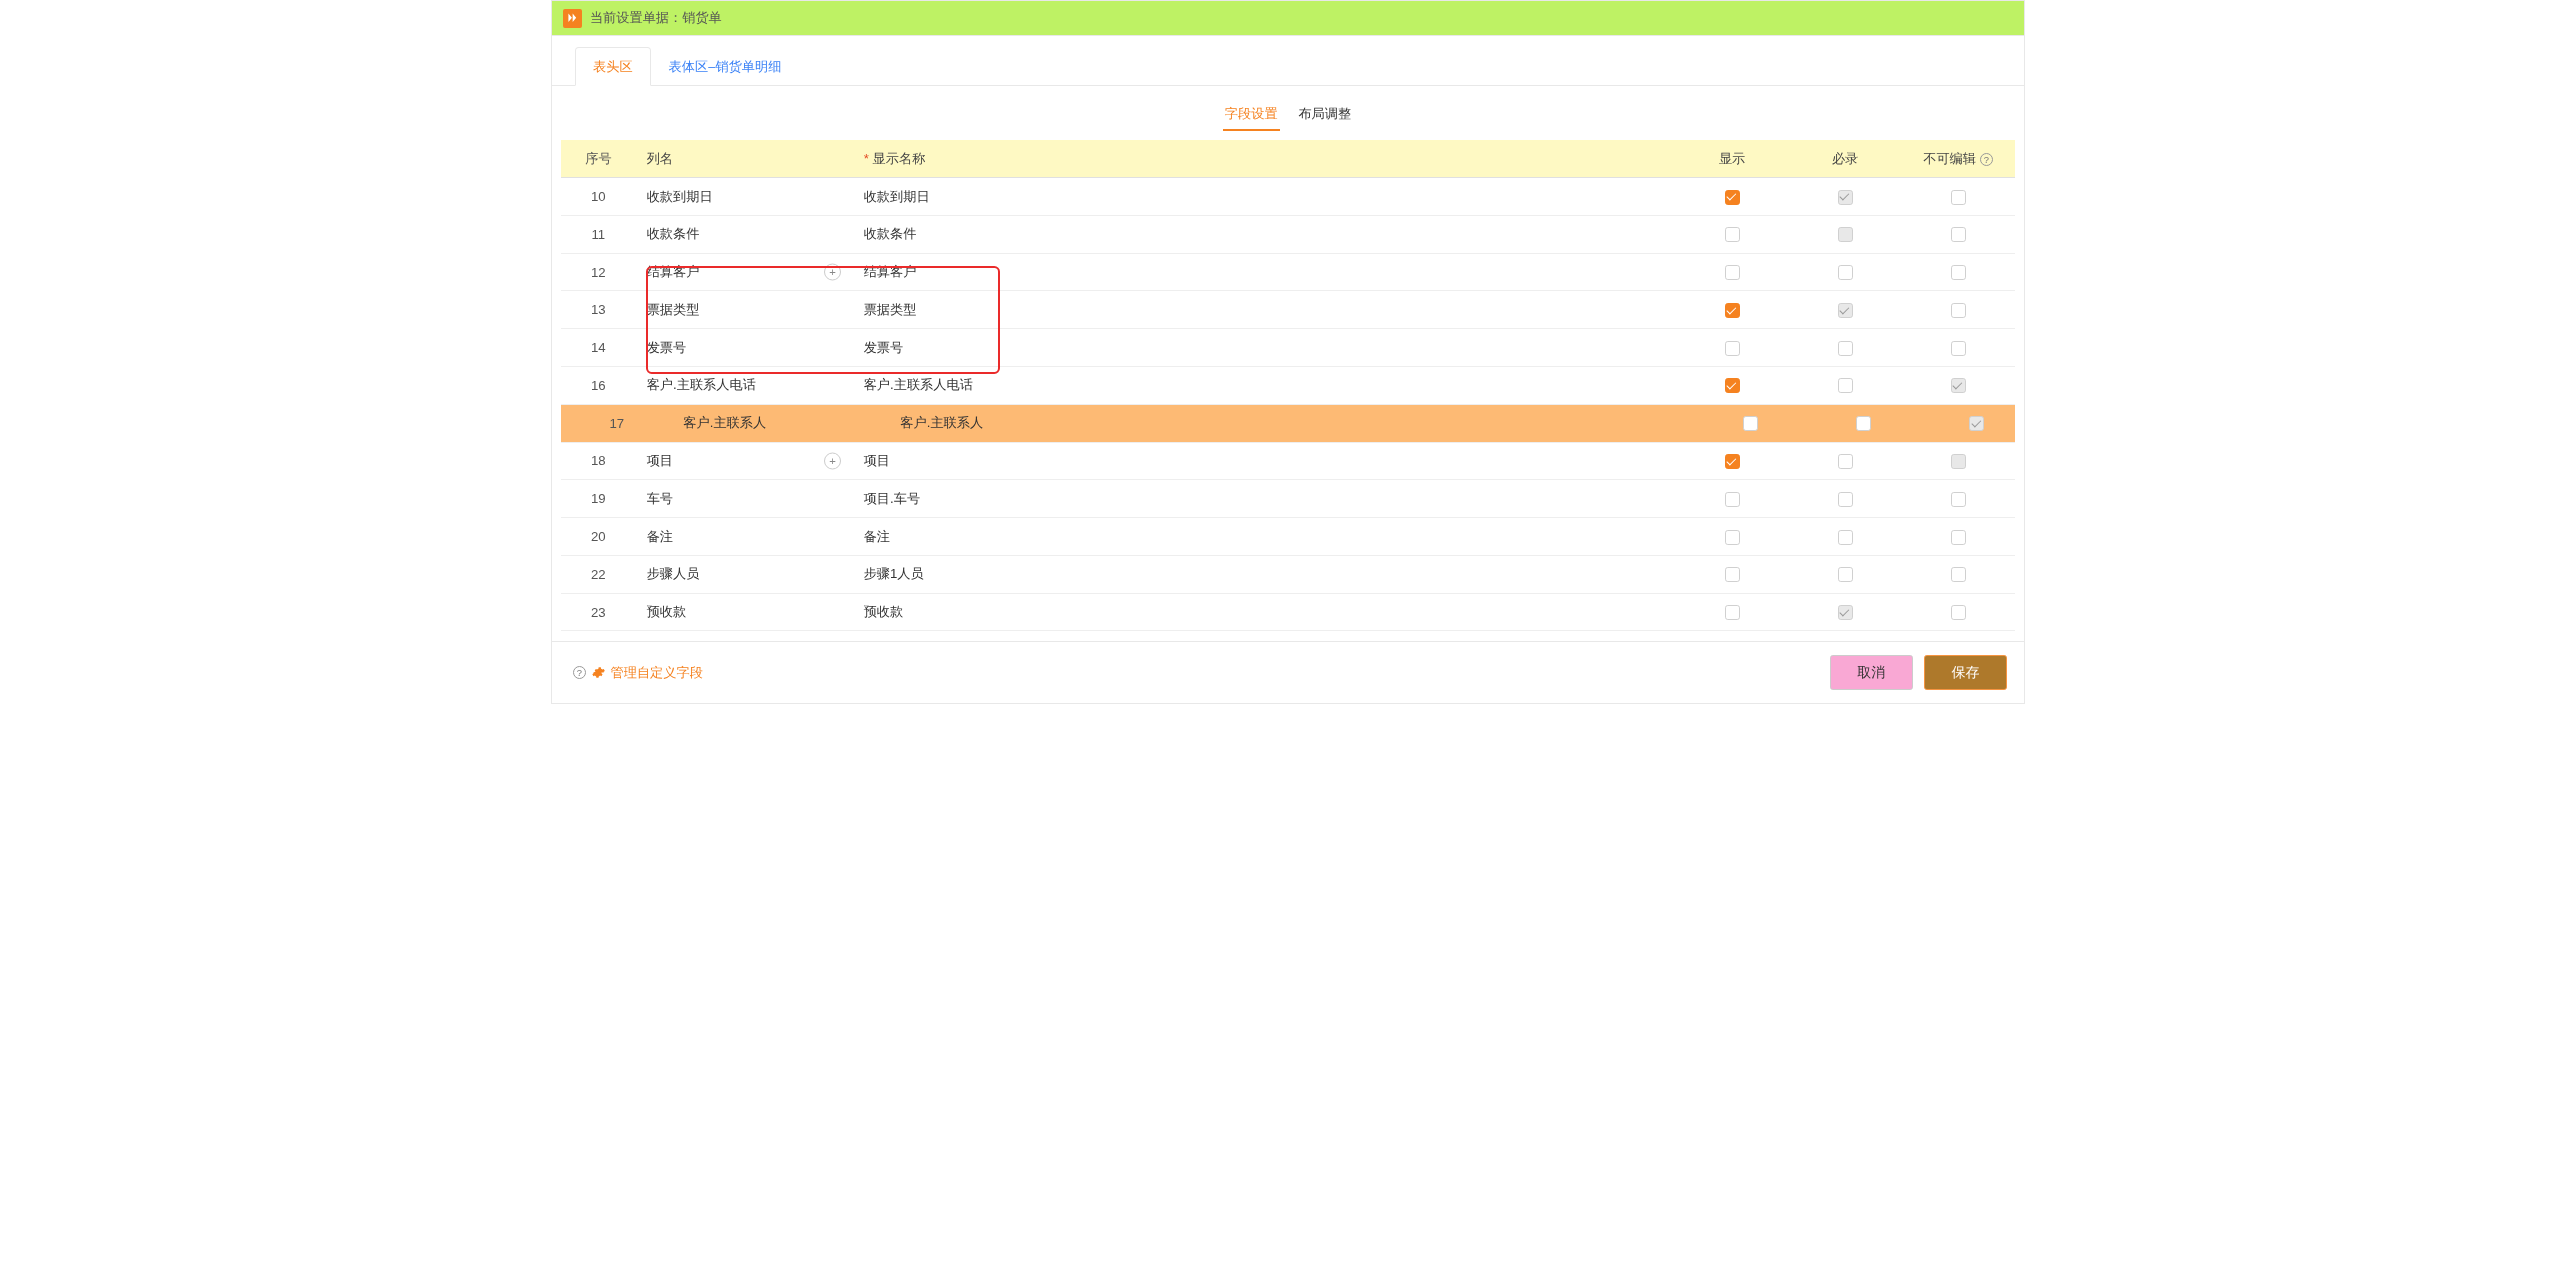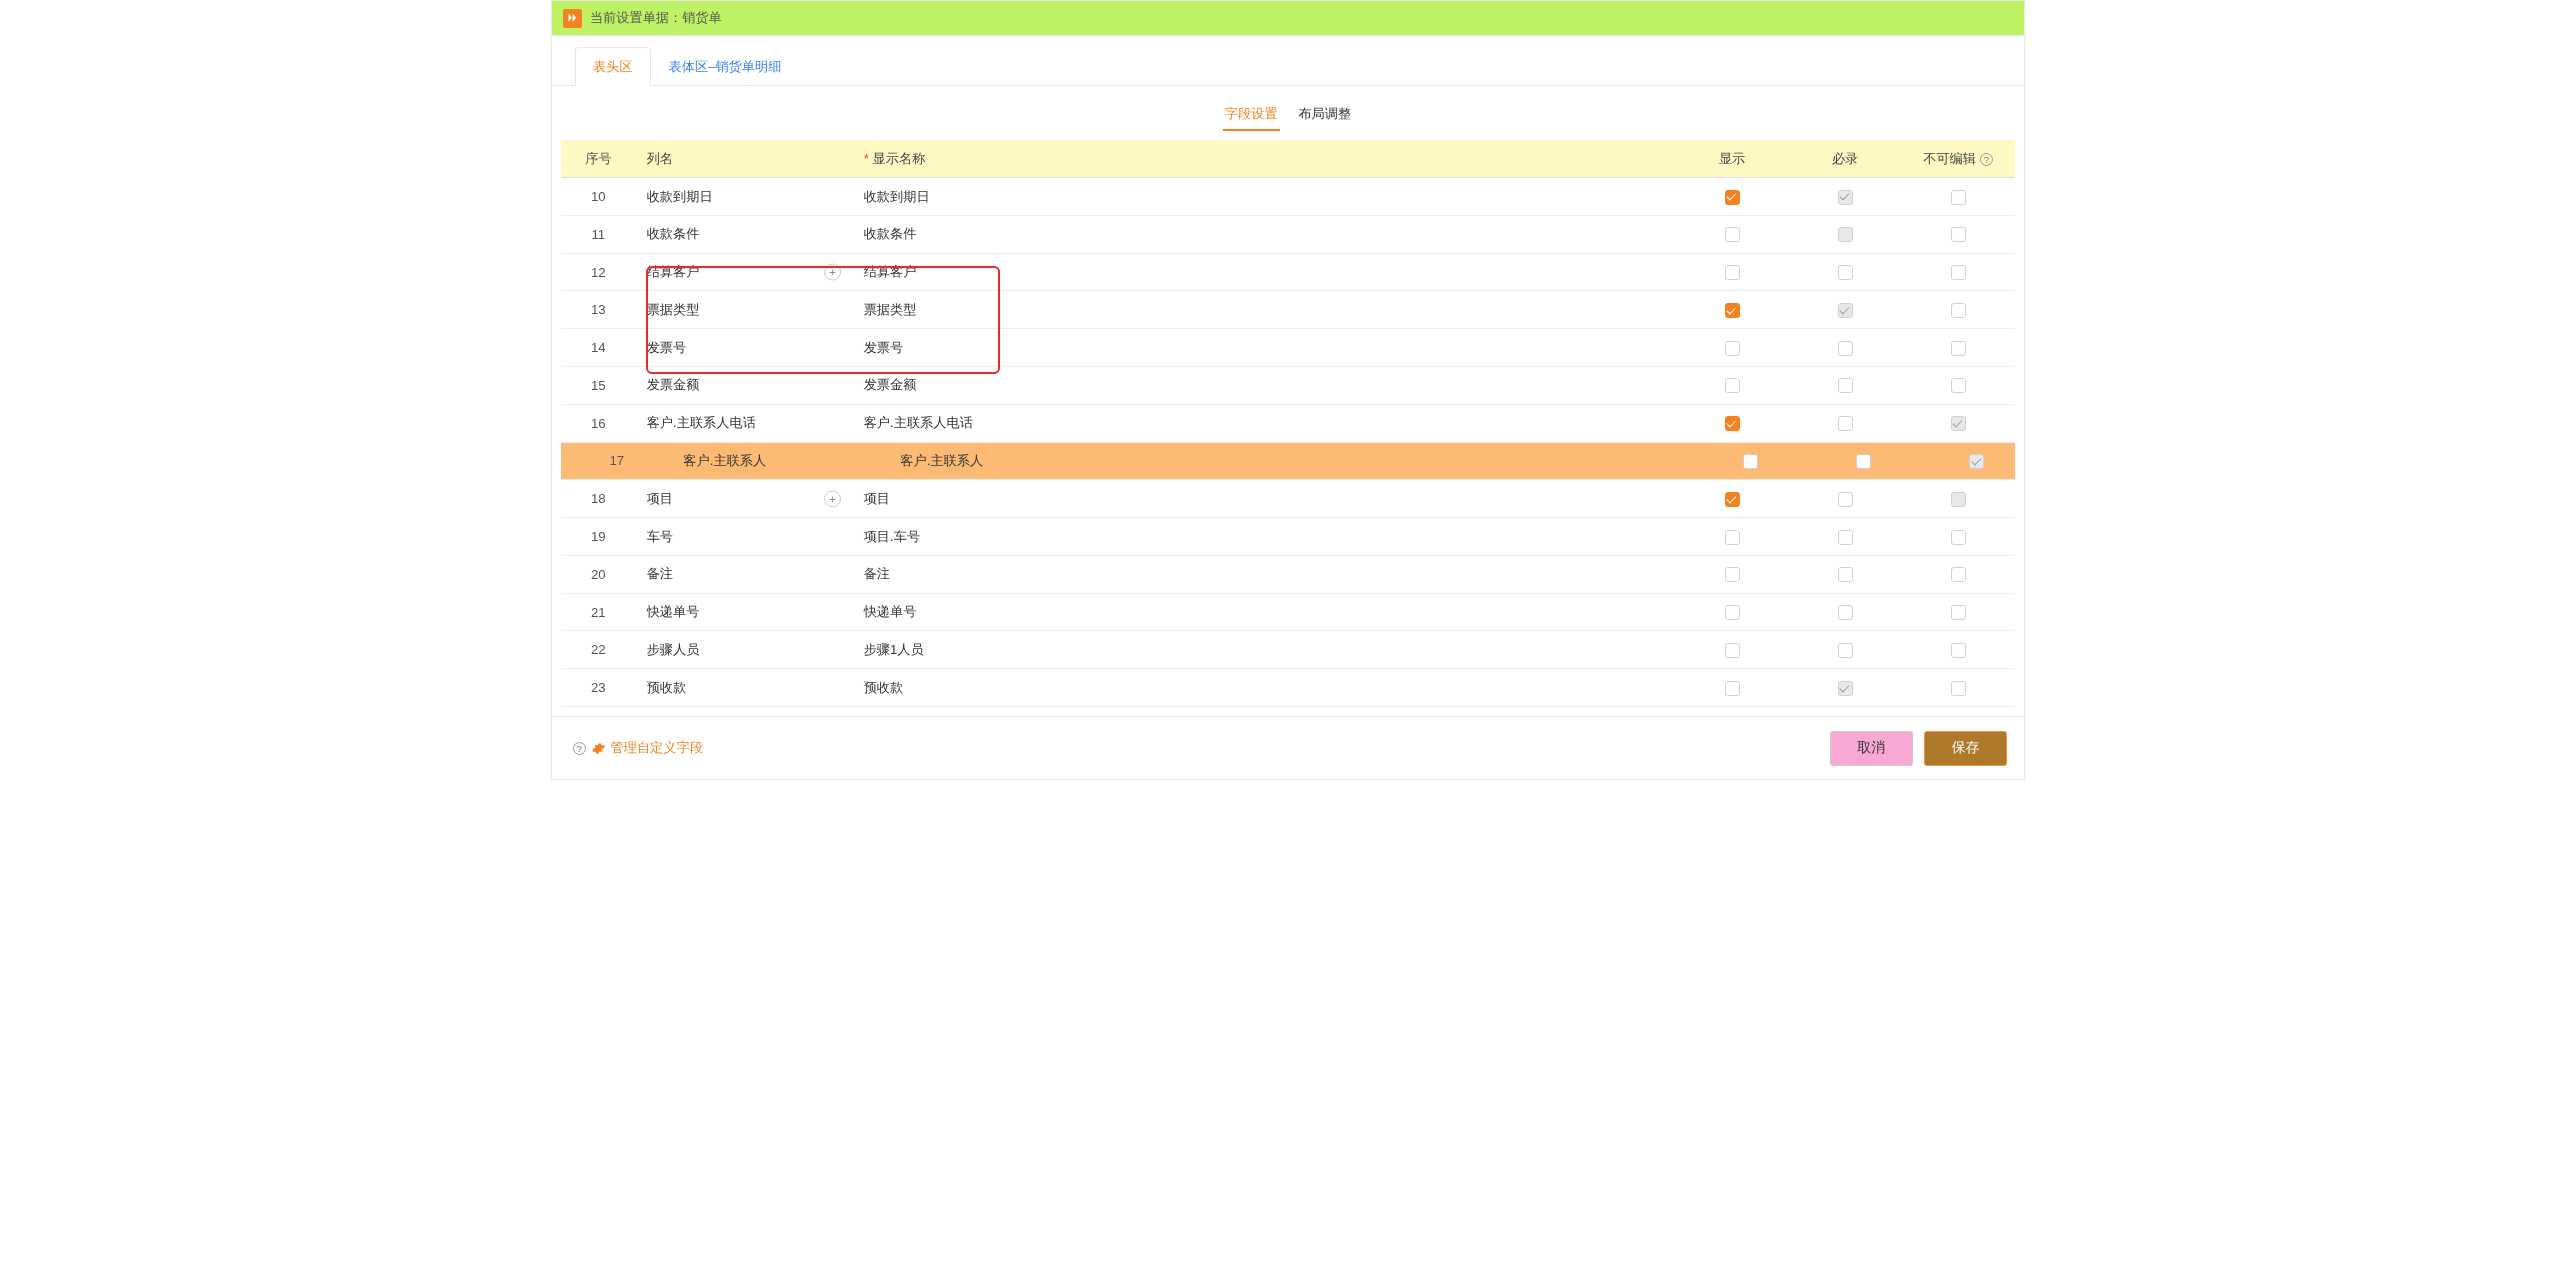--- a/index.html
+++ b/index.html
@@ -119,28 +119,20 @@
             </tr>
             <tr>
               <td class="col-seq">14</td>
               <td class="col-name" style="position: relative;"><span>发票号</span></td>
               <td class="col-disp">发票号</td>
               <td class="col-chk" style="text-align: center;"><span class="chk"></span></td>
               <td class="col-chk" style="text-align: center;"><span class="chk"></span></td>
               <td class="col-chk" style="text-align: center;"><span class="chk"></span></td>
             </tr>
             <tr>
-              <td class="col-seq">15</td>
-              <td class="col-name" style="position: relative;"><span>发票金额</span></td>
-              <td class="col-disp">发票金额</td>
-              <td class="col-chk" style="text-align: center;"><span class="chk"></span></td>
-              <td class="col-chk" style="text-align: center;"><span class="chk"></span></td>
-              <td class="col-chk" style="text-align: center;"><span class="chk"></span></td>
-            </tr>
-            <tr>
               <td class="col-seq">16</td>
               <td class="col-name" style="position: relative;"><span>客户.主联系人电话</span></td>
               <td class="col-disp">客户.主联系人电话</td>
               <td class="col-chk" style="text-align: center;"><span class="chk checked"></span></td>
               <td class="col-chk" style="text-align: center;"><span class="chk"></span></td>
               <td class="col-chk" style="text-align: center;"><span class="chk checked disabled"></span></td>
             </tr>
             <tr class="highlight">
               <td class="col-seq">17</td>
               <td class="col-name" style="position: relative;"><span>客户.主联系人</span></td>
@@ -162,28 +154,20 @@
               <td class="col-name" style="position: relative;"><span>车号</span></td>
               <td class="col-disp">项目.车号</td>
               <td class="col-chk" style="text-align: center;"><span class="chk"></span></td>
               <td class="col-chk" style="text-align: center;"><span class="chk"></span></td>
               <td class="col-chk" style="text-align: center;"><span class="chk"></span></td>
             </tr>
             <tr>
               <td class="col-seq">20</td>
               <td class="col-name" style="position: relative;"><span>备注</span></td>
               <td class="col-disp">备注</td>
-              <td class="col-chk" style="text-align: center;"><span class="chk"></span></td>
-              <td class="col-chk" style="text-align: center;"><span class="chk"></span></td>
-              <td class="col-chk" style="text-align: center;"><span class="chk"></span></td>
-            </tr>
-            <tr>
-              <td class="col-seq">21</td>
-              <td class="col-name" style="position: relative;"><span>快递单号</span></td>
-              <td class="col-disp">快递单号</td>
               <td class="col-chk" style="text-align: center;"><span class="chk"></span></td>
               <td class="col-chk" style="text-align: center;"><span class="chk"></span></td>
               <td class="col-chk" style="text-align: center;"><span class="chk"></span></td>
             </tr>
             <tr>
               <td class="col-seq">22</td>
               <td class="col-name" style="position: relative;"><span>步骤人员</span></td>
               <td class="col-disp">步骤1人员</td>
               <td class="col-chk" style="text-align: center;"><span class="chk"></span></td>
               <td class="col-chk" style="text-align: center;"><span class="chk"></span></td>

